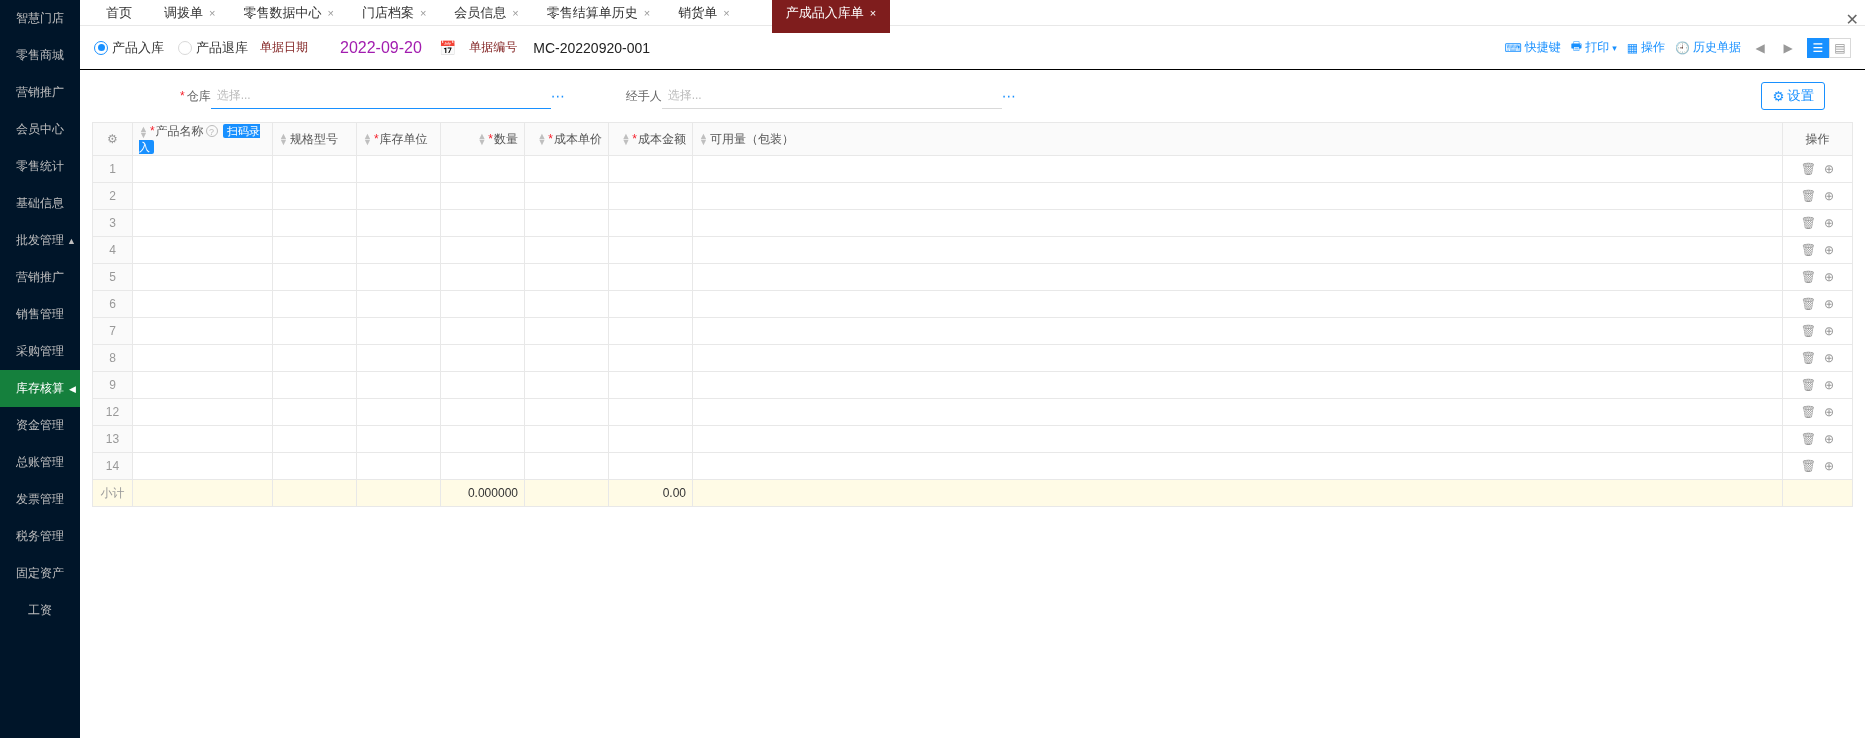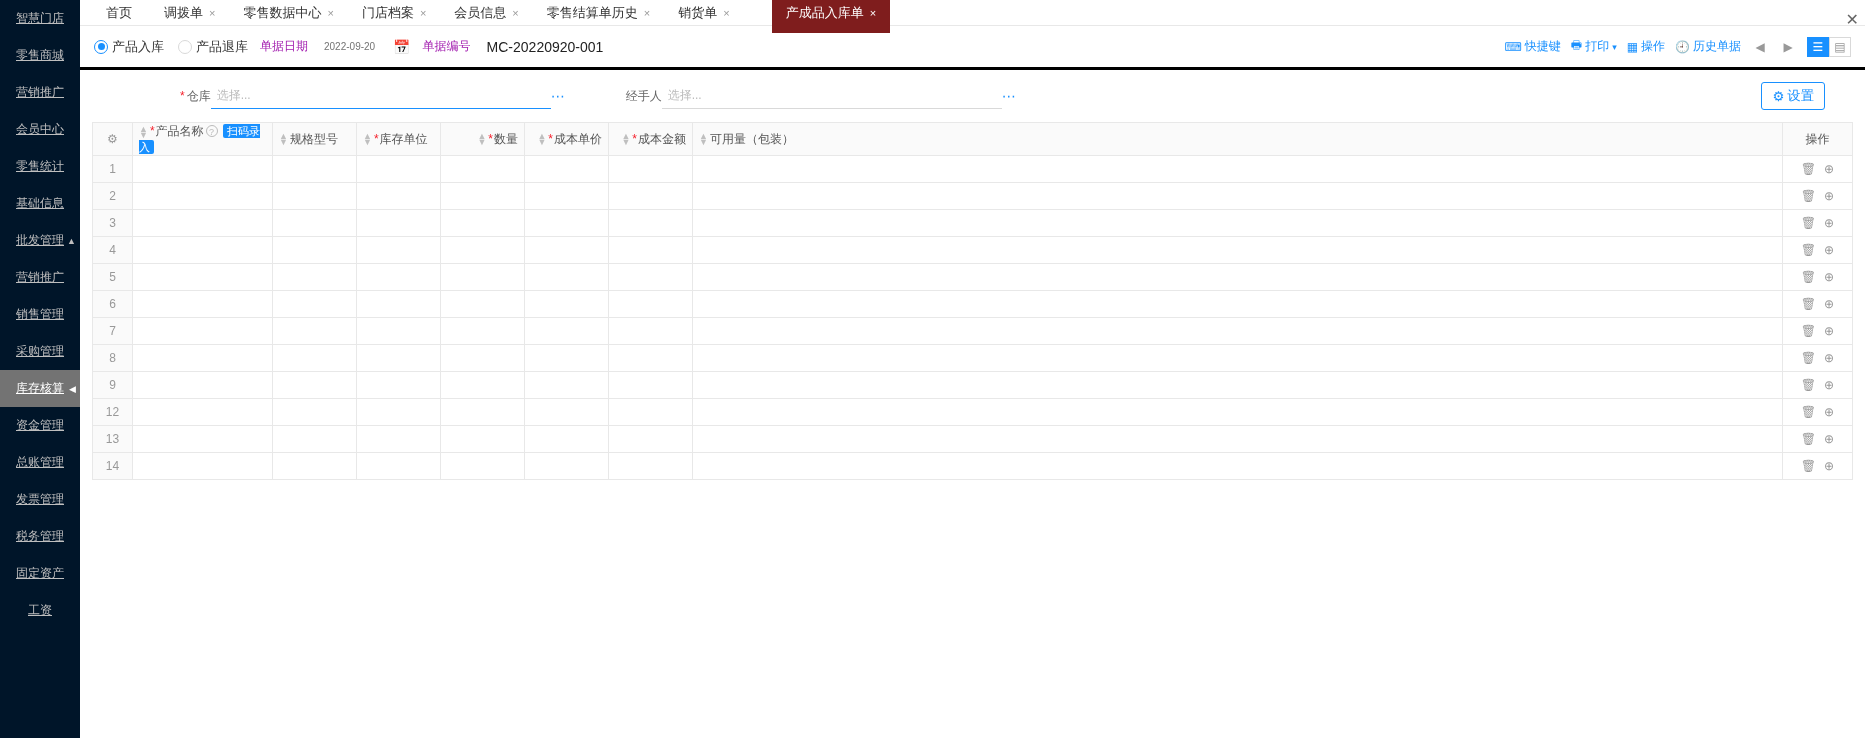--- a/index.html
+++ b/index.html
@@ -1,45 +1,45 @@
 <!DOCTYPE html>
 <html><head>
 <meta charset="utf-8">
 <style>
 * { box-sizing: border-box; margin: 0; padding: 0; }
 body { font-family: "Microsoft YaHei", Arial, sans-serif; font-size: 12px; color: #333; background: #fff; overflow: hidden; }
 .app { display: flex; height: 738px; width: 1865px; }
 
 
 .sidebar { width: 80px; background: #001529; color: #bfbfbf; display: flex; flex-direction: column; }
-.sidebar-item { height: 37px; display: flex; align-items: center; justify-content: center; font-size: 12px; cursor: pointer; position: relative; text-decoration: underline; }
-.sidebar-item.active { background: #737373; color: #fff; }
+.sidebar-item { height: 37px; display: flex; align-items: center; justify-content: center; font-size: 12px; cursor: pointer; position: relative; }
+.sidebar-item.active { background: #15803d; color: #fff; }
 .sidebar-item .arrow { position: absolute; right: 4px; font-size: 9px; }
 
 
 .main { flex: 1; display: flex; flex-direction: column; overflow: hidden; }
 
 
 .tabs-bar { height: 26px; border-bottom: 1px solid #e8e8e8; display: flex; align-items: center; padding: 0 8px; position: relative; }
 .tab { padding: 0 14px; height: 40px; display: flex; align-items: center; gap: 6px; font-size: 13px; color: #333; cursor: pointer; }
 .tab.home { padding: 0 18px; }
 .tab.active { background: #7f1d1d; color: #fff; margin-left: 28px; }
 .tab .close { font-size: 11px; color: #999; cursor: pointer; }
 .tab.active .close { color: #fff; }
 .tabs-close-all { position: absolute; right: 6px; top: 10px; font-size: 16px; color: #666; cursor: pointer; }
 
 
-.form-row { height: 44px; display: flex; align-items: center; padding: 0 14px; border-bottom: 3px solid #000000; gap: 12px; }
+.form-row { height: 44px; display: flex; align-items: center; padding: 0 14px; border-bottom: 1px solid #000000; gap: 12px; }
 .radio-group { display: flex; gap: 14px; align-items: center; }
 .radio { display: flex; align-items: center; gap: 4px; cursor: pointer; font-size: 13px; }
 .radio .dot { width: 14px; height: 14px; border-radius: 50%; border: 1px solid #d9d9d9; display: inline-flex; align-items: center; justify-content: center; }
 .radio.checked .dot { border-color: #1890ff; }
 .radio.checked .dot::after { content: ""; width: 7px; height: 7px; border-radius: 50%; background: #1890ff; }
-.field-label { color: #a21caf; font-size: 12px; }
-.date-val { font-size: 10px; color: #737373; margin-left: 4px; }
+.field-label { color: #7f1d1d; font-size: 12px; }
+.date-val { font-size: 16px; color: #a21caf; margin-left: 20px; }
 .cal-icon { color: #1890ff; font-size: 14px; margin-left: 6px; }
 .doc-no { font-size: 14px; color: #222; margin-left: 4px; }
 .toolbar-right { margin-left: auto; display: flex; align-items: center; gap: 10px; color: #1890ff; font-size: 12px; }
 .tb-link { display: flex; align-items: center; gap: 3px; cursor: pointer; color: #1890ff; }
 .nav-arrow { width: 18px; height: 18px; display: flex; align-items: center; justify-content: center; border: none; color: #999; cursor: pointer; }
 .view-toggle { display: flex; }
 .view-btn { width: 22px; height: 20px; border: 1px solid #d9d9d9; display: flex; align-items: center; justify-content: center; cursor: pointer; color: #999; }
 .view-btn.active { background: #1890ff; border-color: #1890ff; color: #fff; }
 
 
@@ -435,18 +435,29 @@
               <td></td>
               <td></td>
               <td></td>
               <td class="col-op">
                 <div class="op-icons">
                   <span>🗑</span>
                   <span>⊕</span>
                 </div>
               </td>
             </tr>
+            <tr class="subtotal">
+              <td class="col-idx">小计</td>
+              <td></td>
+              <td></td>
+              <td></td>
+              <td class="num">0.000000</td>
+              <td></td>
+              <td class="num">0.00</td>
+              <td></td>
+              <td class="col-op"></td>
+            </tr>
           </tbody>
       </table>
     </div>
 
   </div>
 </div>
 
 </body></html>

